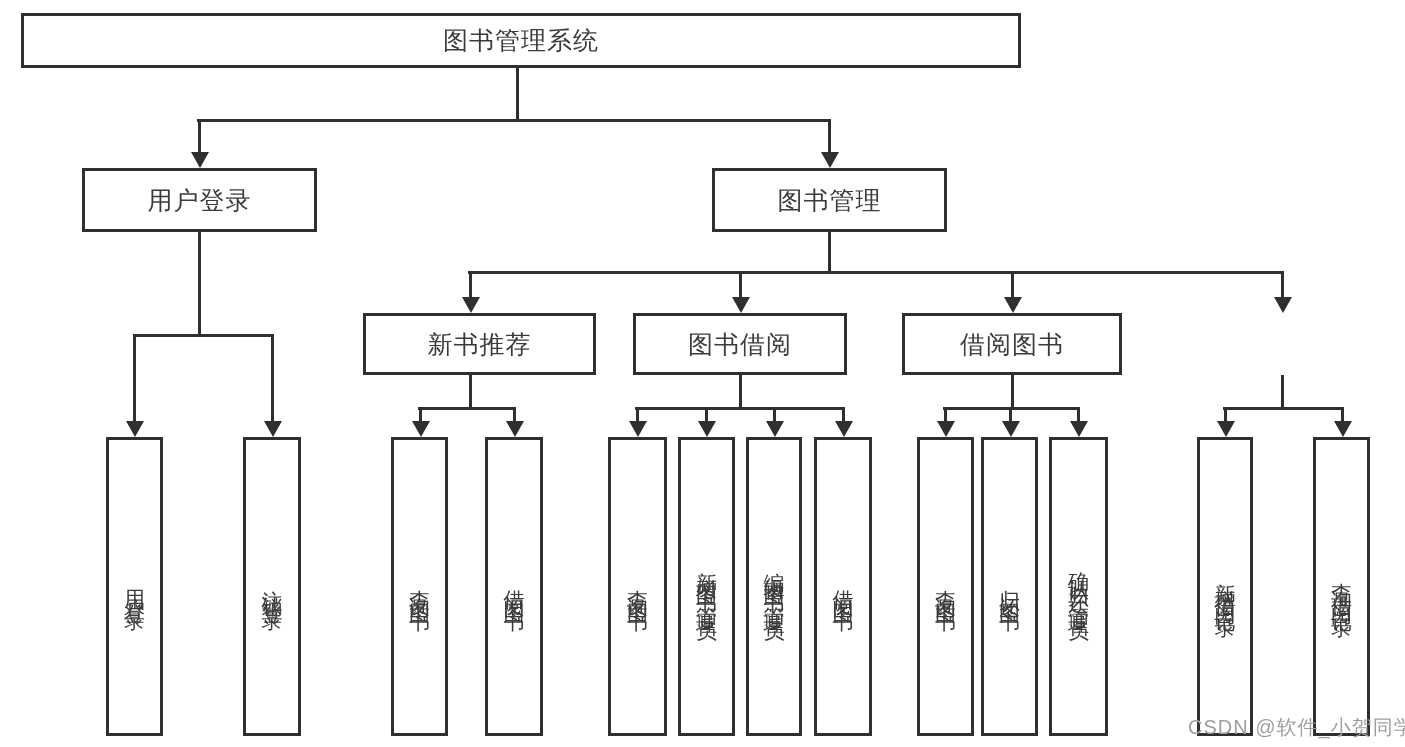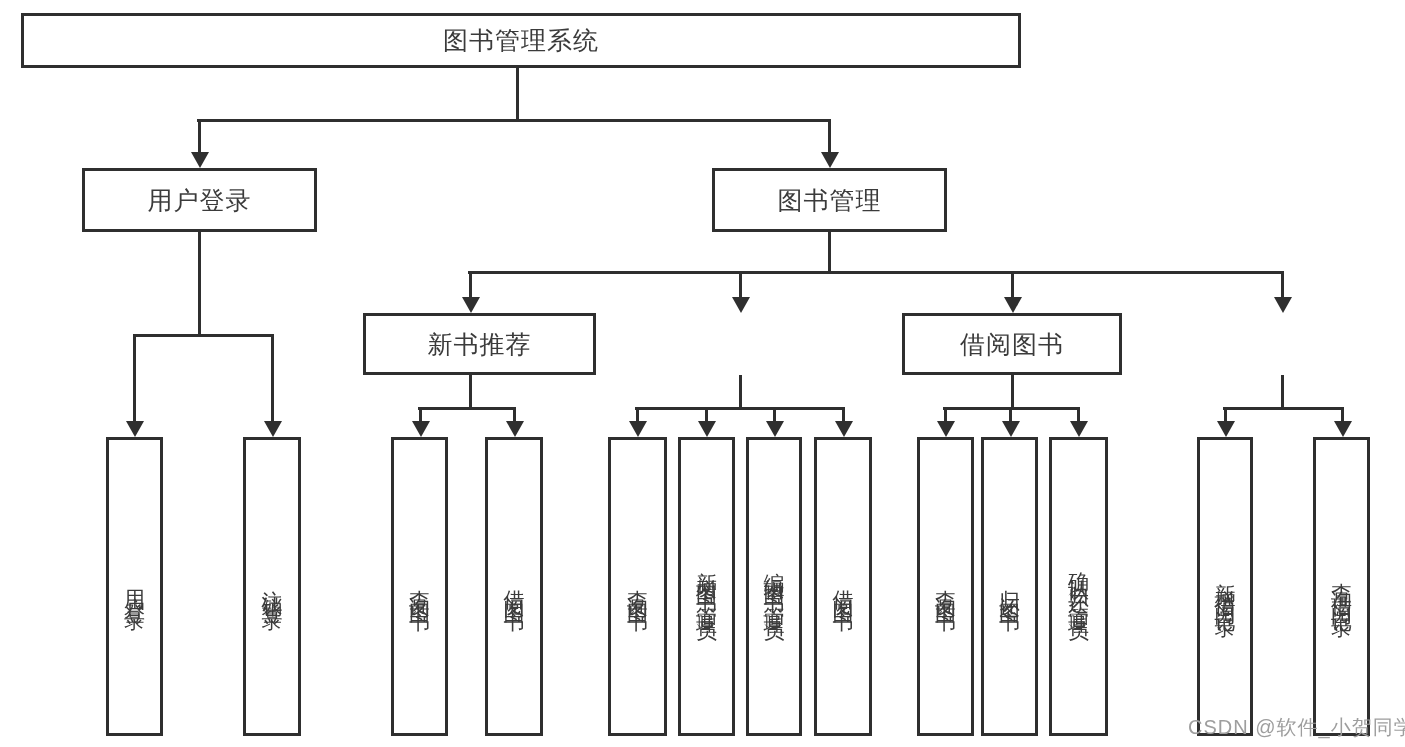--- a/index.html
+++ b/index.html
@@ -68,20 +68,23 @@
   <div class="vline" style="left:828px;top:232px;height:41px;"></div>
   <div class="hline" style="left:468px;top:271px;width:816px;"></div>
   <div class="arrow" style="left:469px;top:271px;height:26px;"></div>
   <div class="arrow" style="left:739px;top:271px;height:26px;"></div>
   <div class="arrow" style="left:1011px;top:271px;height:26px;"></div>
   <div class="arrow" style="left:1281px;top:271px;height:26px;"></div>
 
   <div class="box hbox" style="left:363px;top:313px;width:233px;height:62px;">
     <span>新书推荐</span>
   </div>
+  <div class="box hbox" style="left:633px;top:313px;width:214px;height:62px;">
+    <span>图书借阅</span>
+  </div>
   <div class="box hbox" style="left:902px;top:313px;width:220px;height:62px;">
     <span>借阅图书</span>
   </div>
 
   <div class="vline" style="left:469px;top:375px;height:34px;"></div>
   <div class="hline" style="left:418px;top:407px;width:98px;"></div>
   <div class="arrow" style="left:419px;top:407px;height:14px;"></div>
   <div class="arrow" style="left:513px;top:407px;height:14px;"></div>
 
   <div class="vline" style="left:739px;top:375px;height:34px;"></div>

